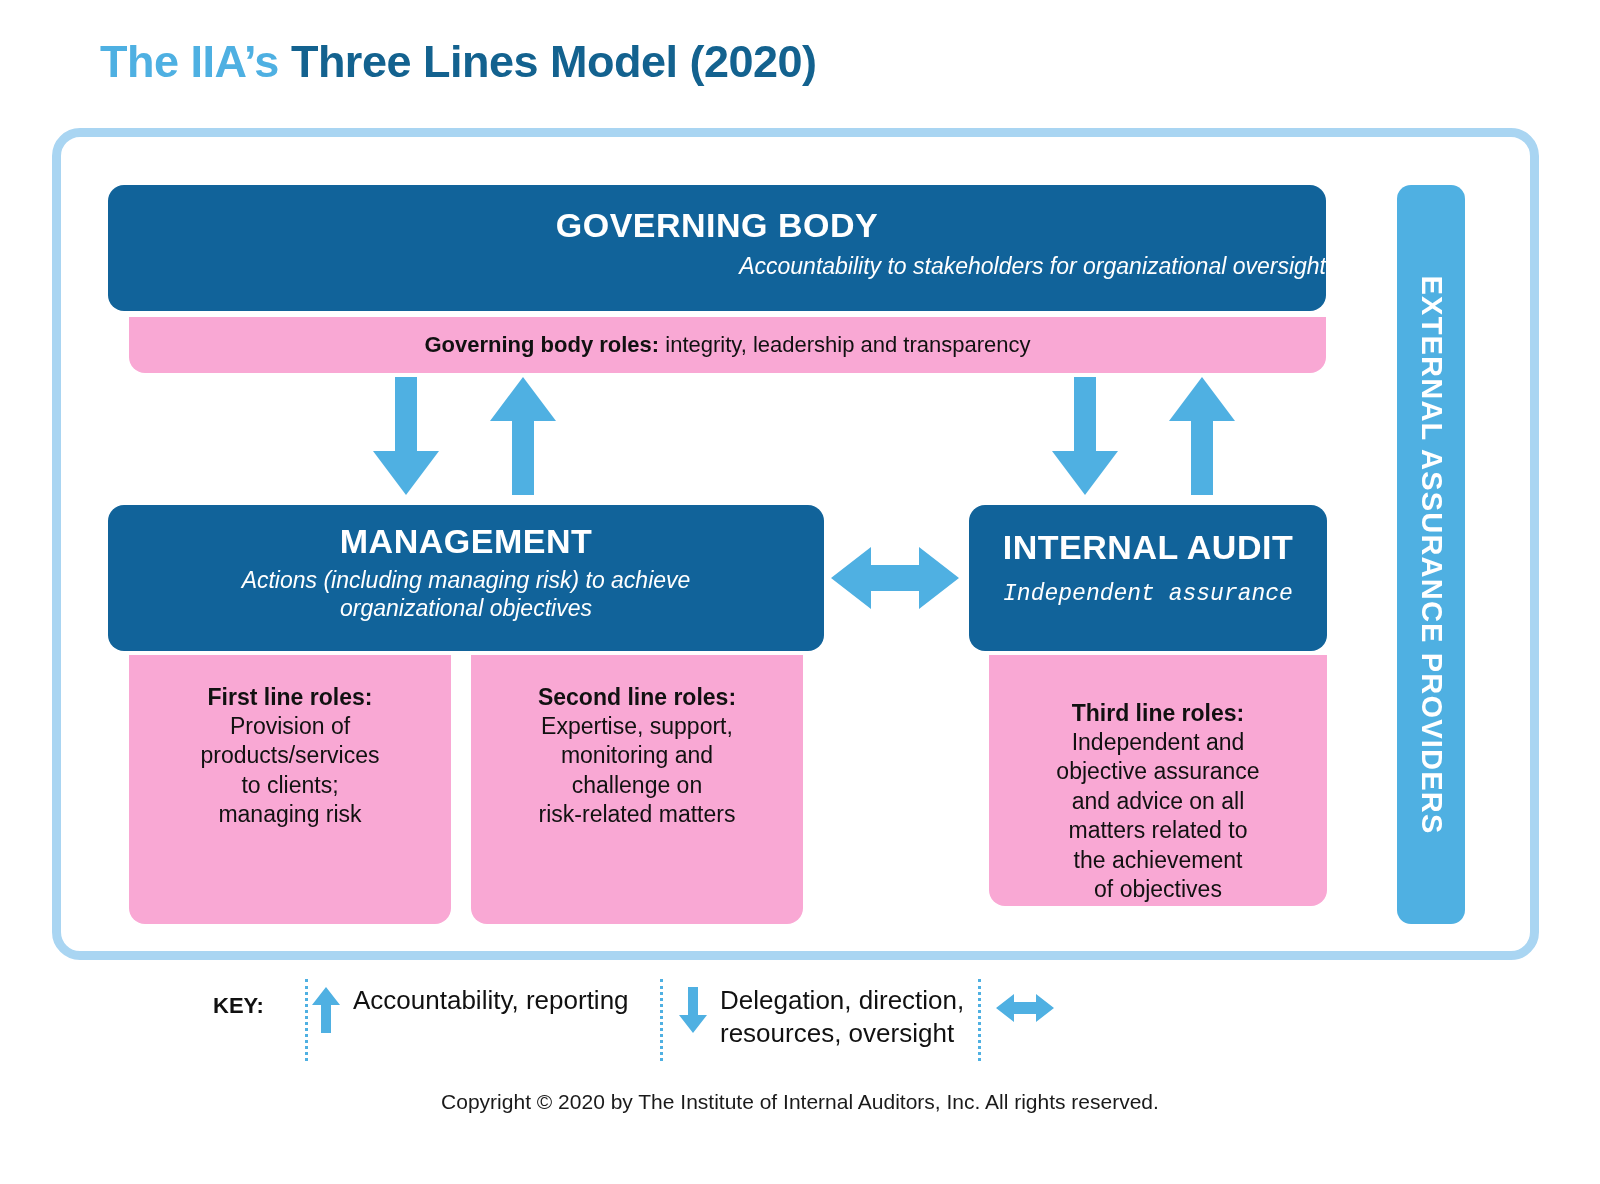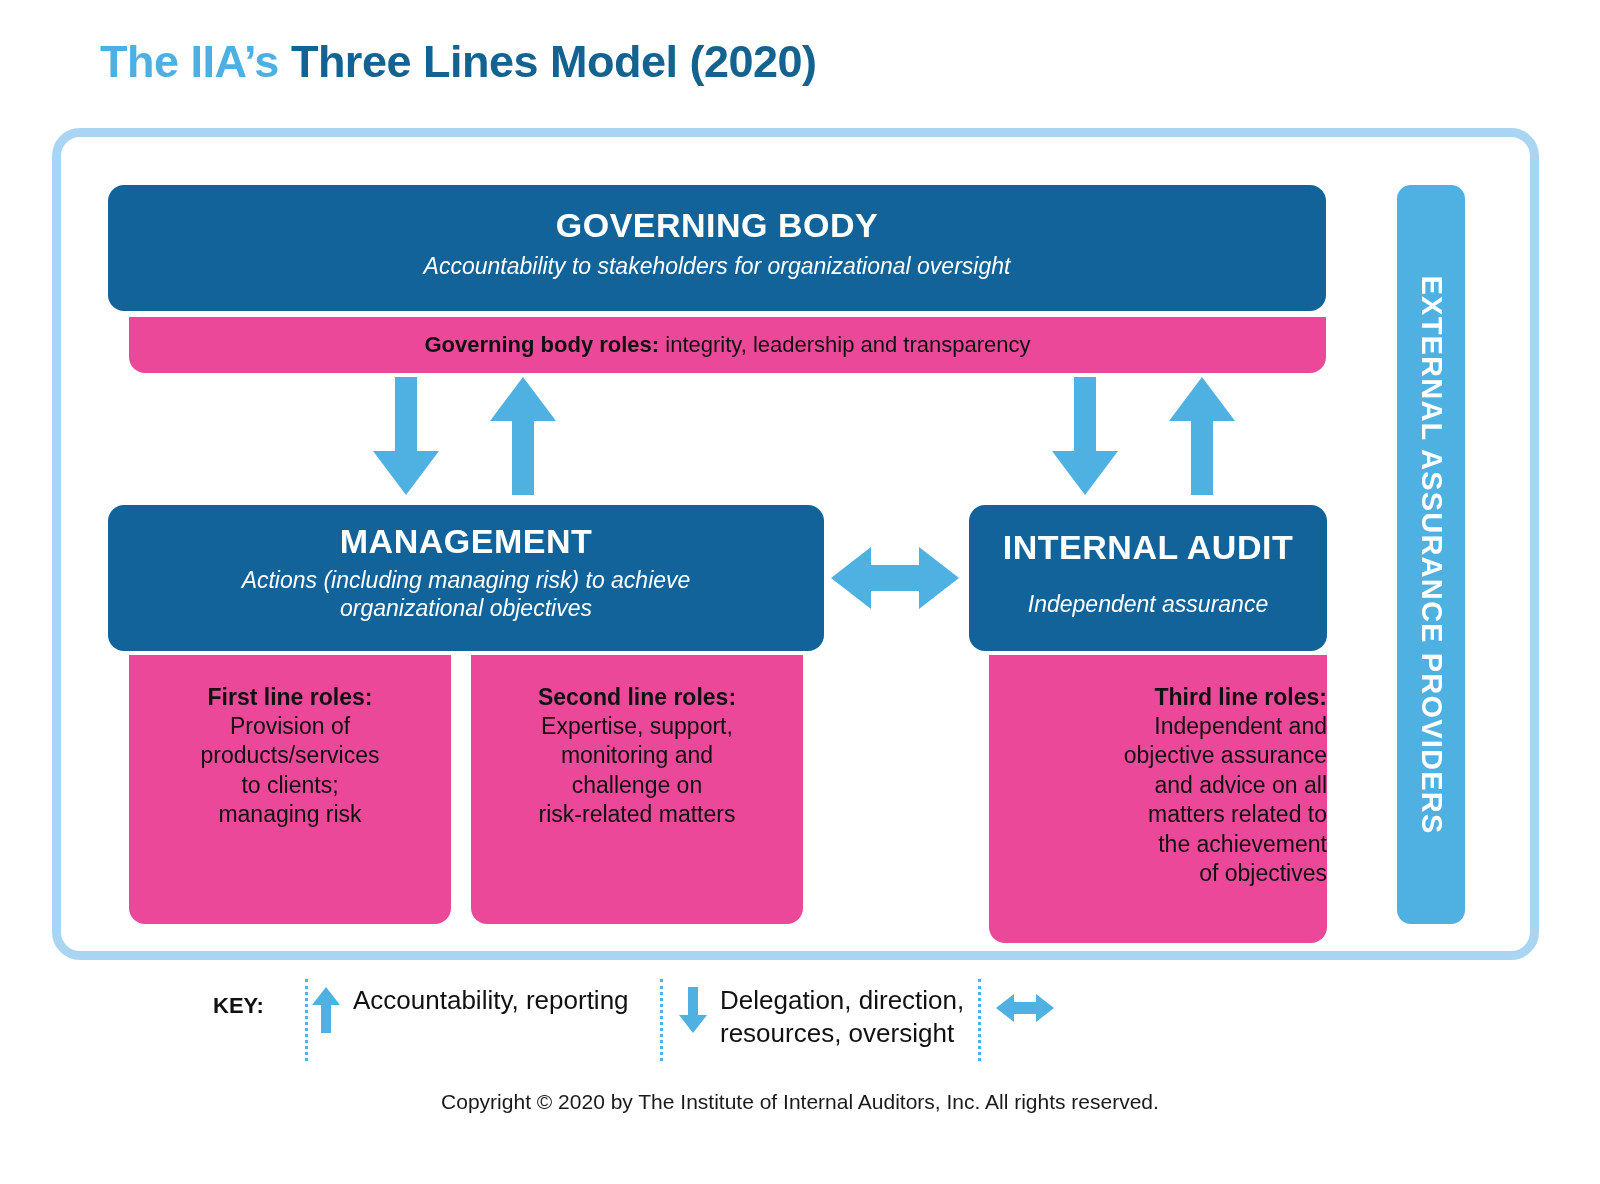--- a/index.html
+++ b/index.html
@@ -57,33 +57,33 @@
     line-height: 1.1;
   }
   .darkbox .sub {
     font-size: 23px;
     font-style: italic;
     line-height: 1.22;
     font-weight: 500;
   }
   .lightpanel {
     position: absolute;
-    background: #ec4899;
+    background: #f9a8d4;
     box-sizing: border-box;
     color: #111111;
     text-align: center;
   }
 
   
   #gov-box {
     left: 47px; top: 48px;
     width: 1218px; height: 126px;
     padding-top: 22px;
   }
-  #gov-box .sub { margin-top: 8px; }
+  #gov-box .sub { margin-top: 8px; text-align: right; }
 
   #gov-roles {
     left: 68px; top: 180px;
     width: 1197px; height: 56px;
     border-radius: 0 0 16px 16px;
     font-size: 22px;
     line-height: 56px;
   }
   #gov-roles b { font-weight: bold; }
 
@@ -107,28 +107,27 @@
     border-radius: 0 0 16px 16px;
     padding-top: 28px;
   }
 
   
   #ia-box {
     left: 908px; top: 368px;
     width: 358px; height: 146px;
     padding-top: 24px;
   }
-  #ia-box .sub { margin-top: 24px; }
+  #ia-box .sub { margin-top: 14px; font-family: Liberation Mono, monospace; }
 
   #ia-roles {
     left: 928px; top: 518px;
-    width: 338px; height: 288px;
+    width: 338px; height: 251px;
     border-radius: 0 0 16px 16px;
-    padding-top: 28px;
-    text-align: right;
+    padding-top: 44px;
   }
 
   .roles-title {
     font-size: 23px;
     font-weight: bold;
     line-height: 1.26;
   }
   .roles-body {
     font-size: 23px;
     line-height: 1.28;

